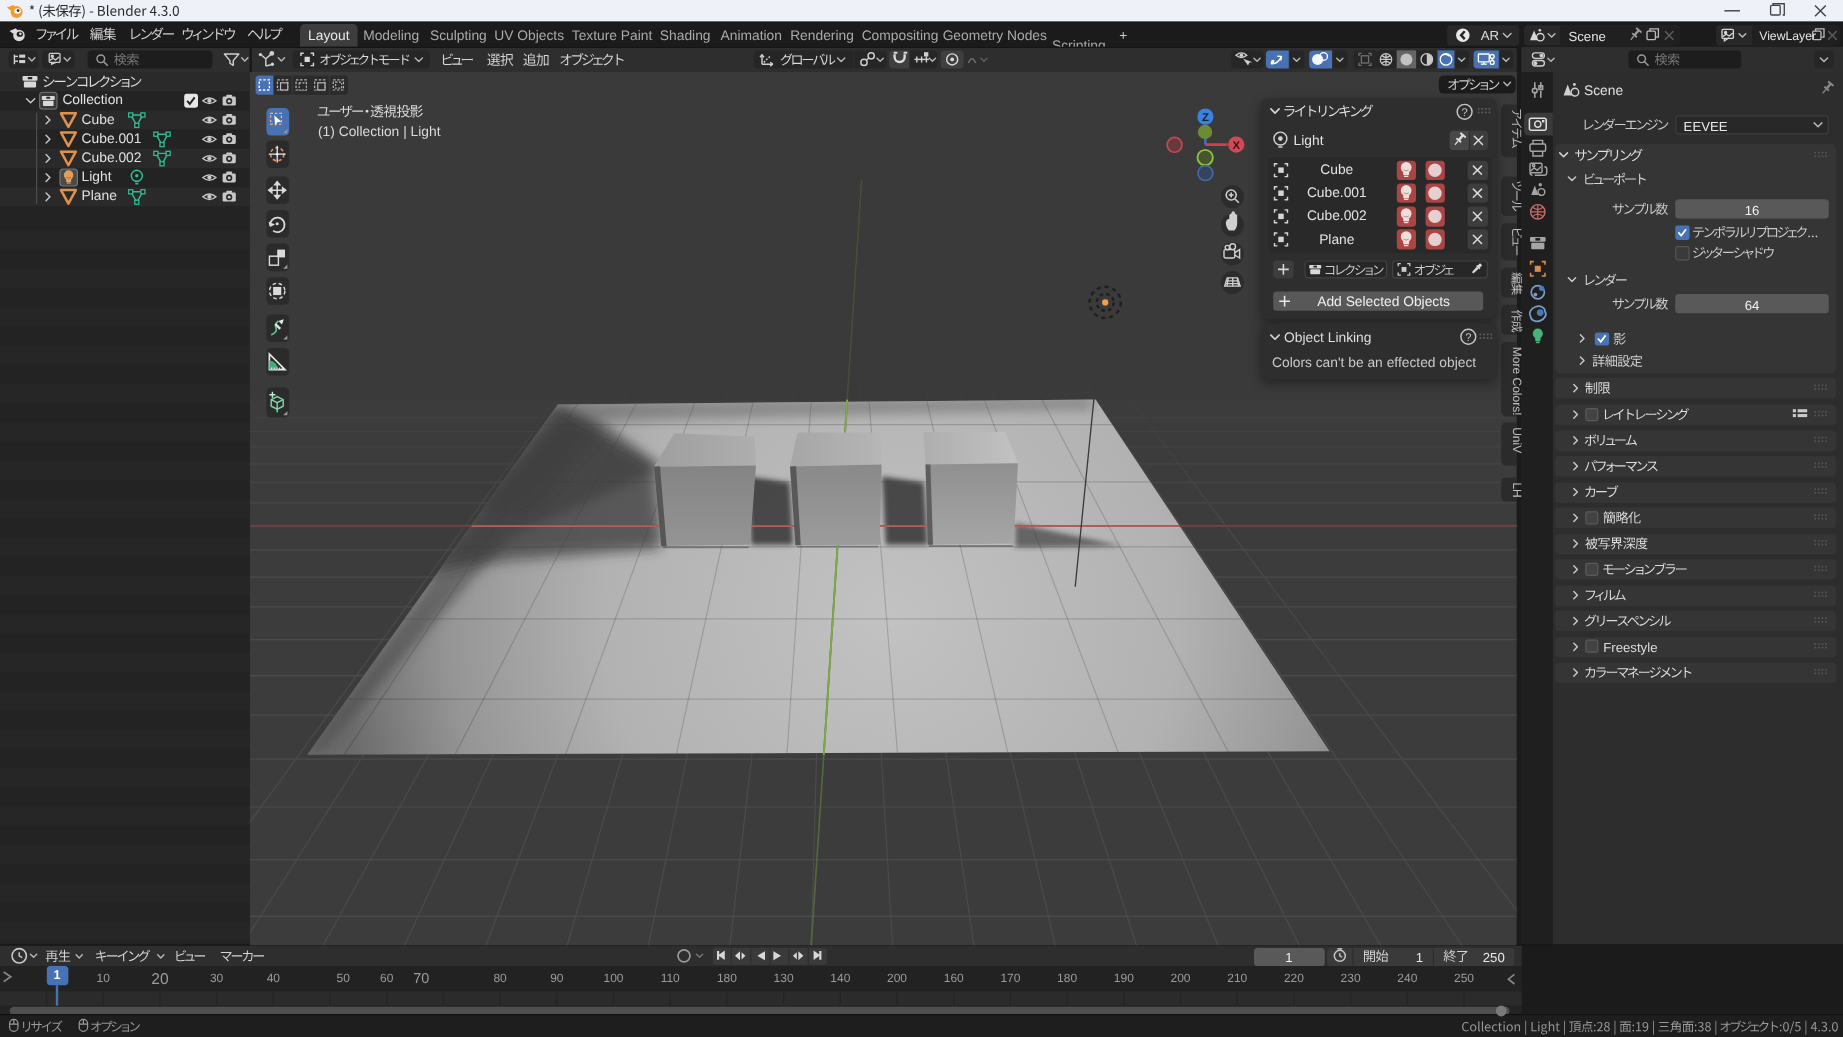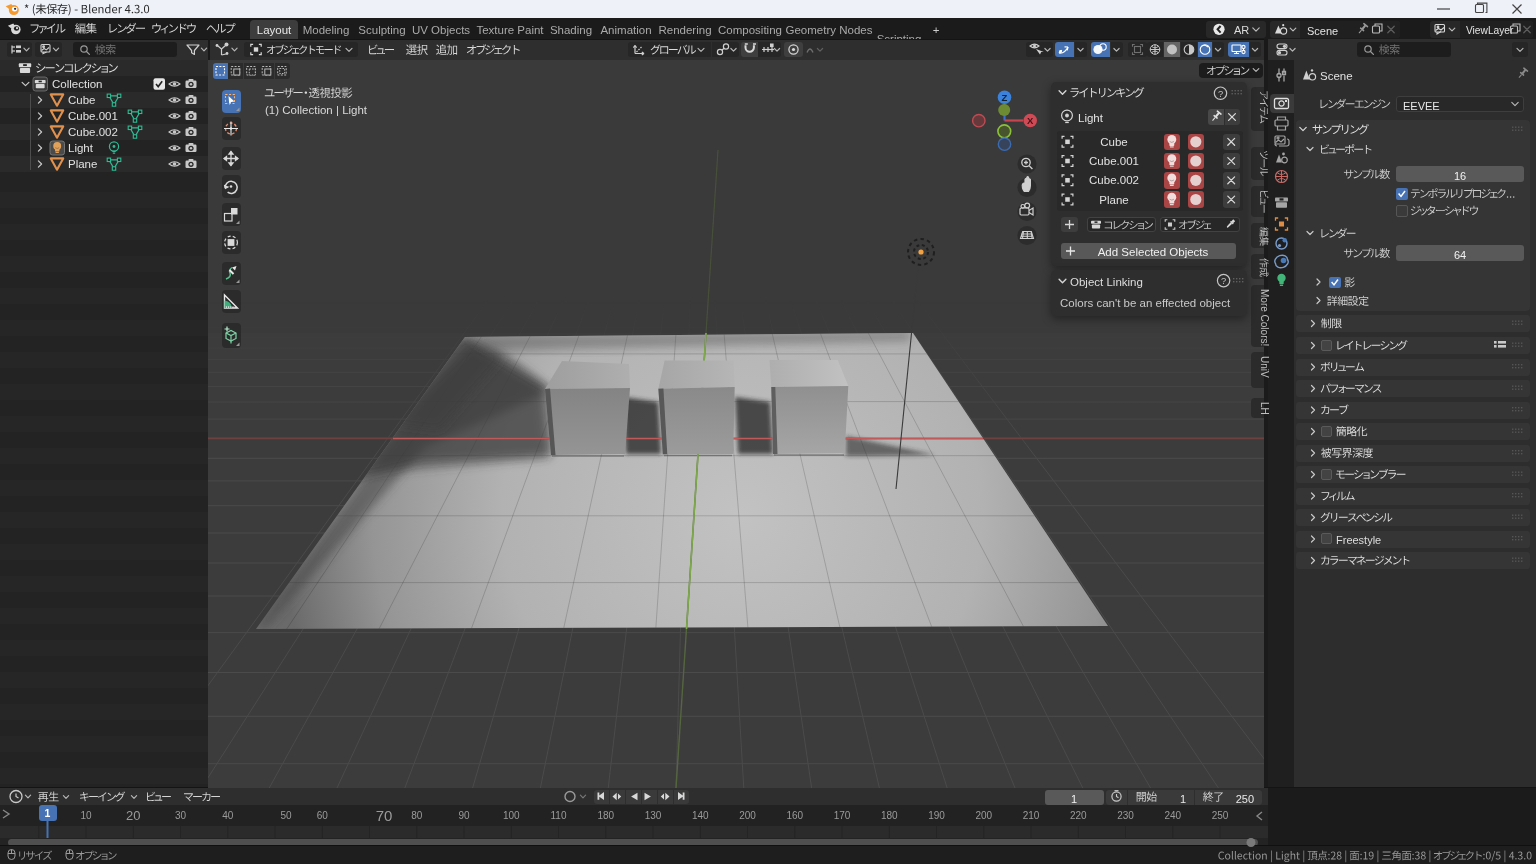--- a/index.html
+++ b/index.html
@@ -373,21 +373,21 @@
 <div style="position:absolute;top:791.5px;font-size:11px;color:#e8e8e8;line-height:14px;white-space:nowrap;right:350px;">1</div>
 <div style="position:absolute;left:1195px;top:789.5px;width:67px;height:15px;background:#3a3a3a;border-radius:0 3px 3px 0;"></div>
 <div style="position:absolute;top:791.5px;font-size:11px;color:#e8e8e8;line-height:14px;white-space:nowrap;right:282px;">250</div>
 <div style="position:absolute;left:0px;top:805px;width:1268px;height:21px;background:#222222;"></div>
 <div style="position:absolute;top:809px;font-size:10px;color:#9b9b9b;line-height:13px;white-space:nowrap;left:86.025px;transform:translateX(-50%);">10</div>
 <div style="position:absolute;top:809px;font-size:13px;color:#9b9b9b;line-height:13px;white-space:nowrap;left:133.27499999999998px;transform:translateX(-50%);">20</div>
 <div style="position:absolute;top:809px;font-size:10px;color:#9b9b9b;line-height:13px;white-space:nowrap;left:180.52499999999998px;transform:translateX(-50%);">30</div>
 <div style="position:absolute;top:809px;font-size:10px;color:#9b9b9b;line-height:13px;white-space:nowrap;left:227.77499999999998px;transform:translateX(-50%);">40</div>
 <div style="position:absolute;top:809px;font-size:10px;color:#9b9b9b;line-height:13px;white-space:nowrap;left:275.025px;transform:translateX(-50%);margin-left:11px;">50</div>
 <div style="position:absolute;top:809px;font-size:10px;color:#9b9b9b;line-height:13px;white-space:nowrap;left:322.275px;transform:translateX(-50%);">60</div>
-<div style="position:absolute;top:809px;font-size:15px;color:#9b9b9b;line-height:13px;white-space:nowrap;left:384px;transform:translateX(-50%);">70</div>
+<div style="position:absolute;top:809px;font-size:12px;color:#9b9b9b;line-height:13px;white-space:nowrap;left:351px;transform:translateX(-50%);">70</div>
 <div style="position:absolute;top:809px;font-size:10px;color:#9b9b9b;line-height:13px;white-space:nowrap;left:416.775px;transform:translateX(-50%);">80</div>
 <div style="position:absolute;top:809px;font-size:10px;color:#9b9b9b;line-height:13px;white-space:nowrap;left:464.025px;transform:translateX(-50%);">90</div>
 <div style="position:absolute;top:809px;font-size:10px;color:#9b9b9b;line-height:13px;white-space:nowrap;left:511.275px;transform:translateX(-50%);">100</div>
 <div style="position:absolute;top:809px;font-size:10px;color:#9b9b9b;line-height:13px;white-space:nowrap;left:558.525px;transform:translateX(-50%);">110</div>
 <div style="position:absolute;top:809px;font-size:10px;color:#9b9b9b;line-height:13px;white-space:nowrap;left:605.775px;transform:translateX(-50%);">180</div>
 <div style="position:absolute;top:809px;font-size:10px;color:#9b9b9b;line-height:13px;white-space:nowrap;left:653.025px;transform:translateX(-50%);">130</div>
 <div style="position:absolute;top:809px;font-size:10px;color:#9b9b9b;line-height:13px;white-space:nowrap;left:700.275px;transform:translateX(-50%);">140</div>
 <div style="position:absolute;top:809px;font-size:10px;color:#9b9b9b;line-height:13px;white-space:nowrap;left:747.525px;transform:translateX(-50%);">200</div>
 <div style="position:absolute;top:809px;font-size:10px;color:#9b9b9b;line-height:13px;white-space:nowrap;left:794.775px;transform:translateX(-50%);">160</div>
 <div style="position:absolute;top:809px;font-size:10px;color:#9b9b9b;line-height:13px;white-space:nowrap;left:842.025px;transform:translateX(-50%);">170</div>

